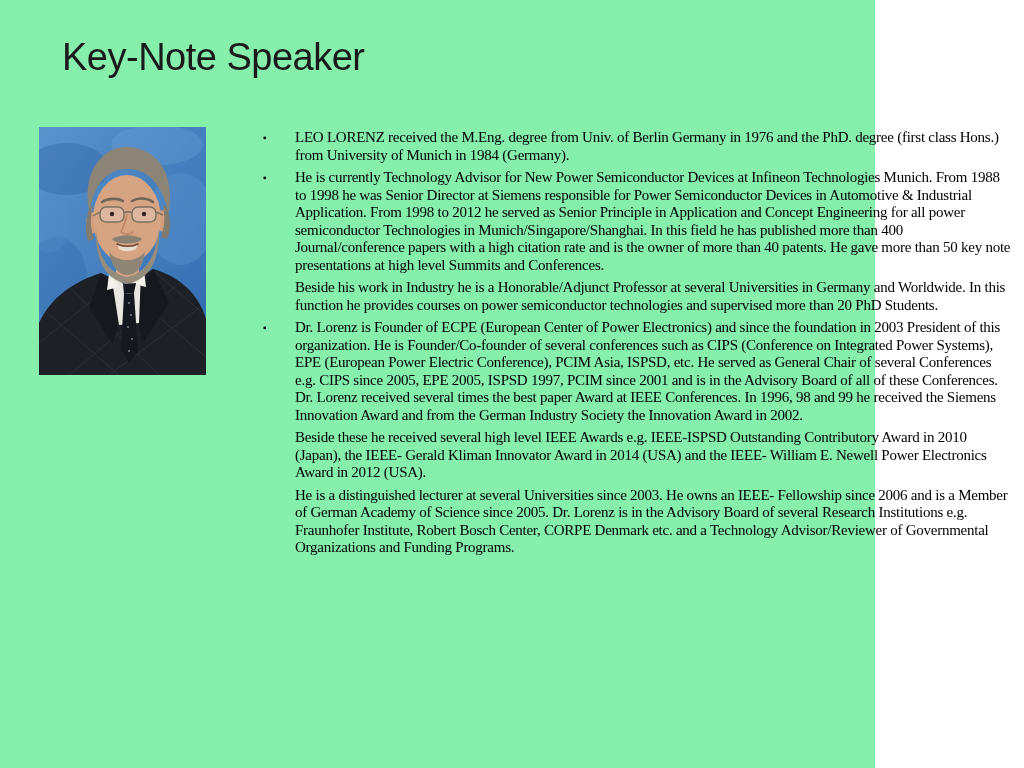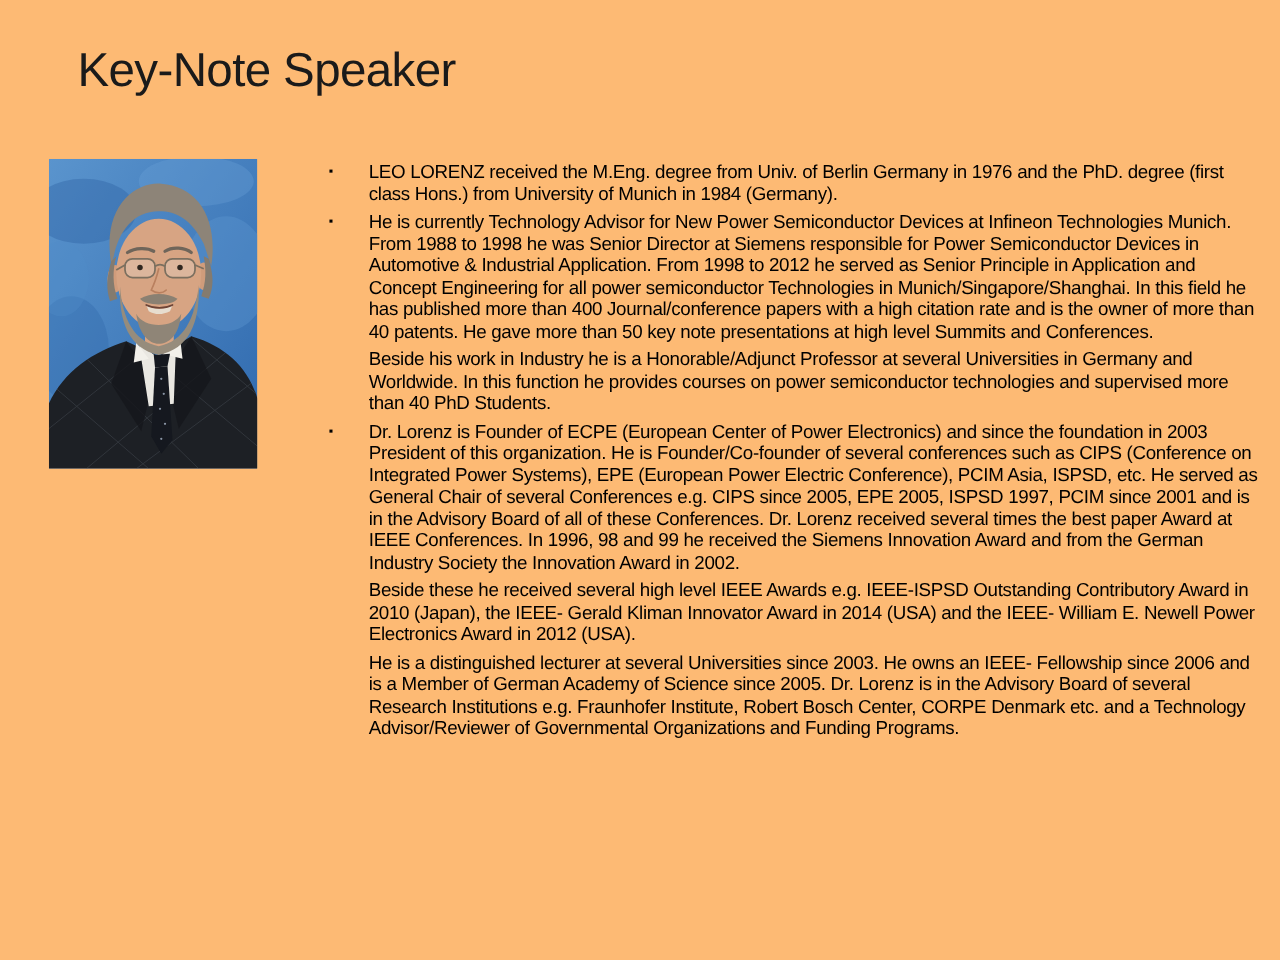--- a/index.html
+++ b/index.html
@@ -4,22 +4,22 @@
 <style>
   html, body {
     margin: 0; padding: 0;
     width: 1024px; height: 768px;
     background: #ffffff;
     font-family: "Liberation Sans", sans-serif;
     overflow: hidden;
   }
   .slide {
     position: relative;
-    width: 1024px; height: 768px;
-    background: #fdba74;
+    width: 875px; height: 768px;
+    background: #86efac;
   }
   .slide-title {
     position: absolute;
     left: 62px; top: 36px;
     font-size: 38px;
     letter-spacing: -0.5px;
     color: #1a1a1a;
     white-space: nowrap;
   }
   .photo-frame {
@@ -44,20 +44,21 @@
   }
   .bio-marker {
     flex: 0 0 32px;
     font-size: 10px;
     line-height: 17.5px;
     color: #000000;
     user-select: none;
   }
   .bio-text {
     flex: 1 1 auto;
+    font-family: Liberation Serif, serif;
   }
 </style>
 </head>
 <body>
 
 <div class="slide">
 
   <div class="slide-title">Key-Note Speaker</div>
 
   <div class="photo-frame">
@@ -154,21 +155,21 @@
       <div class="bio-text">LEO LORENZ received the M.Eng. degree from Univ. of Berlin Germany in 1976  and the PhD. degree (first class Hons.) from University of Munich in 1984 (Germany).</div>
     </div>
 
     <div class="bio-para">
       <span class="bio-marker">▪</span>
       <div class="bio-text">He is currently Technology Advisor for New Power Semiconductor Devices at Infineon Technologies Munich. From 1988 to 1998 he was Senior Director at Siemens responsible for Power Semiconductor Devices in Automotive &amp; Industrial Application. From 1998 to 2012 he served as Senior Principle in Application and Concept Engineering for all power semiconductor Technologies in Munich/Singapore/Shanghai. In this field he has published more than 400 Journal/conference papers with a high citation rate and is the owner of more than 40 patents. He gave more than 50 key note presentations at high level Summits and Conferences.</div>
     </div>
 
     <div class="bio-para">
       <span class="bio-marker" style="visibility: hidden;">▪</span>
-      <div class="bio-text">Beside his work in Industry he is a Honorable/Adjunct Professor at several Universities in Germany and Worldwide. In this function he provides courses on power semiconductor technologies and supervised more than 40 PhD Students.</div>
+      <div class="bio-text">Beside his work in Industry he is a Honorable/Adjunct Professor at several Universities in Germany and Worldwide. In this function he provides courses on power semiconductor technologies and supervised more than 20 PhD Students.</div>
     </div>
 
     <div class="bio-para">
       <span class="bio-marker">▪</span>
       <div class="bio-text">Dr. Lorenz is Founder of ECPE (European Center of Power Electronics) and since the foundation in 2003 President of this organization. He is Founder/Co-founder of several conferences such as CIPS (Conference on Integrated Power Systems), EPE (European Power Electric Conference), PCIM Asia, ISPSD, etc. He served as General Chair of several Conferences e.g. CIPS since 2005, EPE 2005, ISPSD 1997, PCIM since 2001 and is in the Advisory Board of all of these Conferences. Dr. Lorenz received several times the best paper Award at IEEE Conferences. In 1996, 98 and 99 he received the Siemens Innovation Award and from the German Industry Society the Innovation Award in 2002.</div>
     </div>
 
     <div class="bio-para">
       <span class="bio-marker" style="visibility: hidden;">▪</span>
       <div class="bio-text">Beside these he received several high level IEEE Awards e.g. IEEE-ISPSD Outstanding Contributory Award in 2010 (Japan), the IEEE- Gerald Kliman Innovator Award in 2014 (USA) and the IEEE- William E. Newell Power Electronics Award in 2012 (USA).</div>

